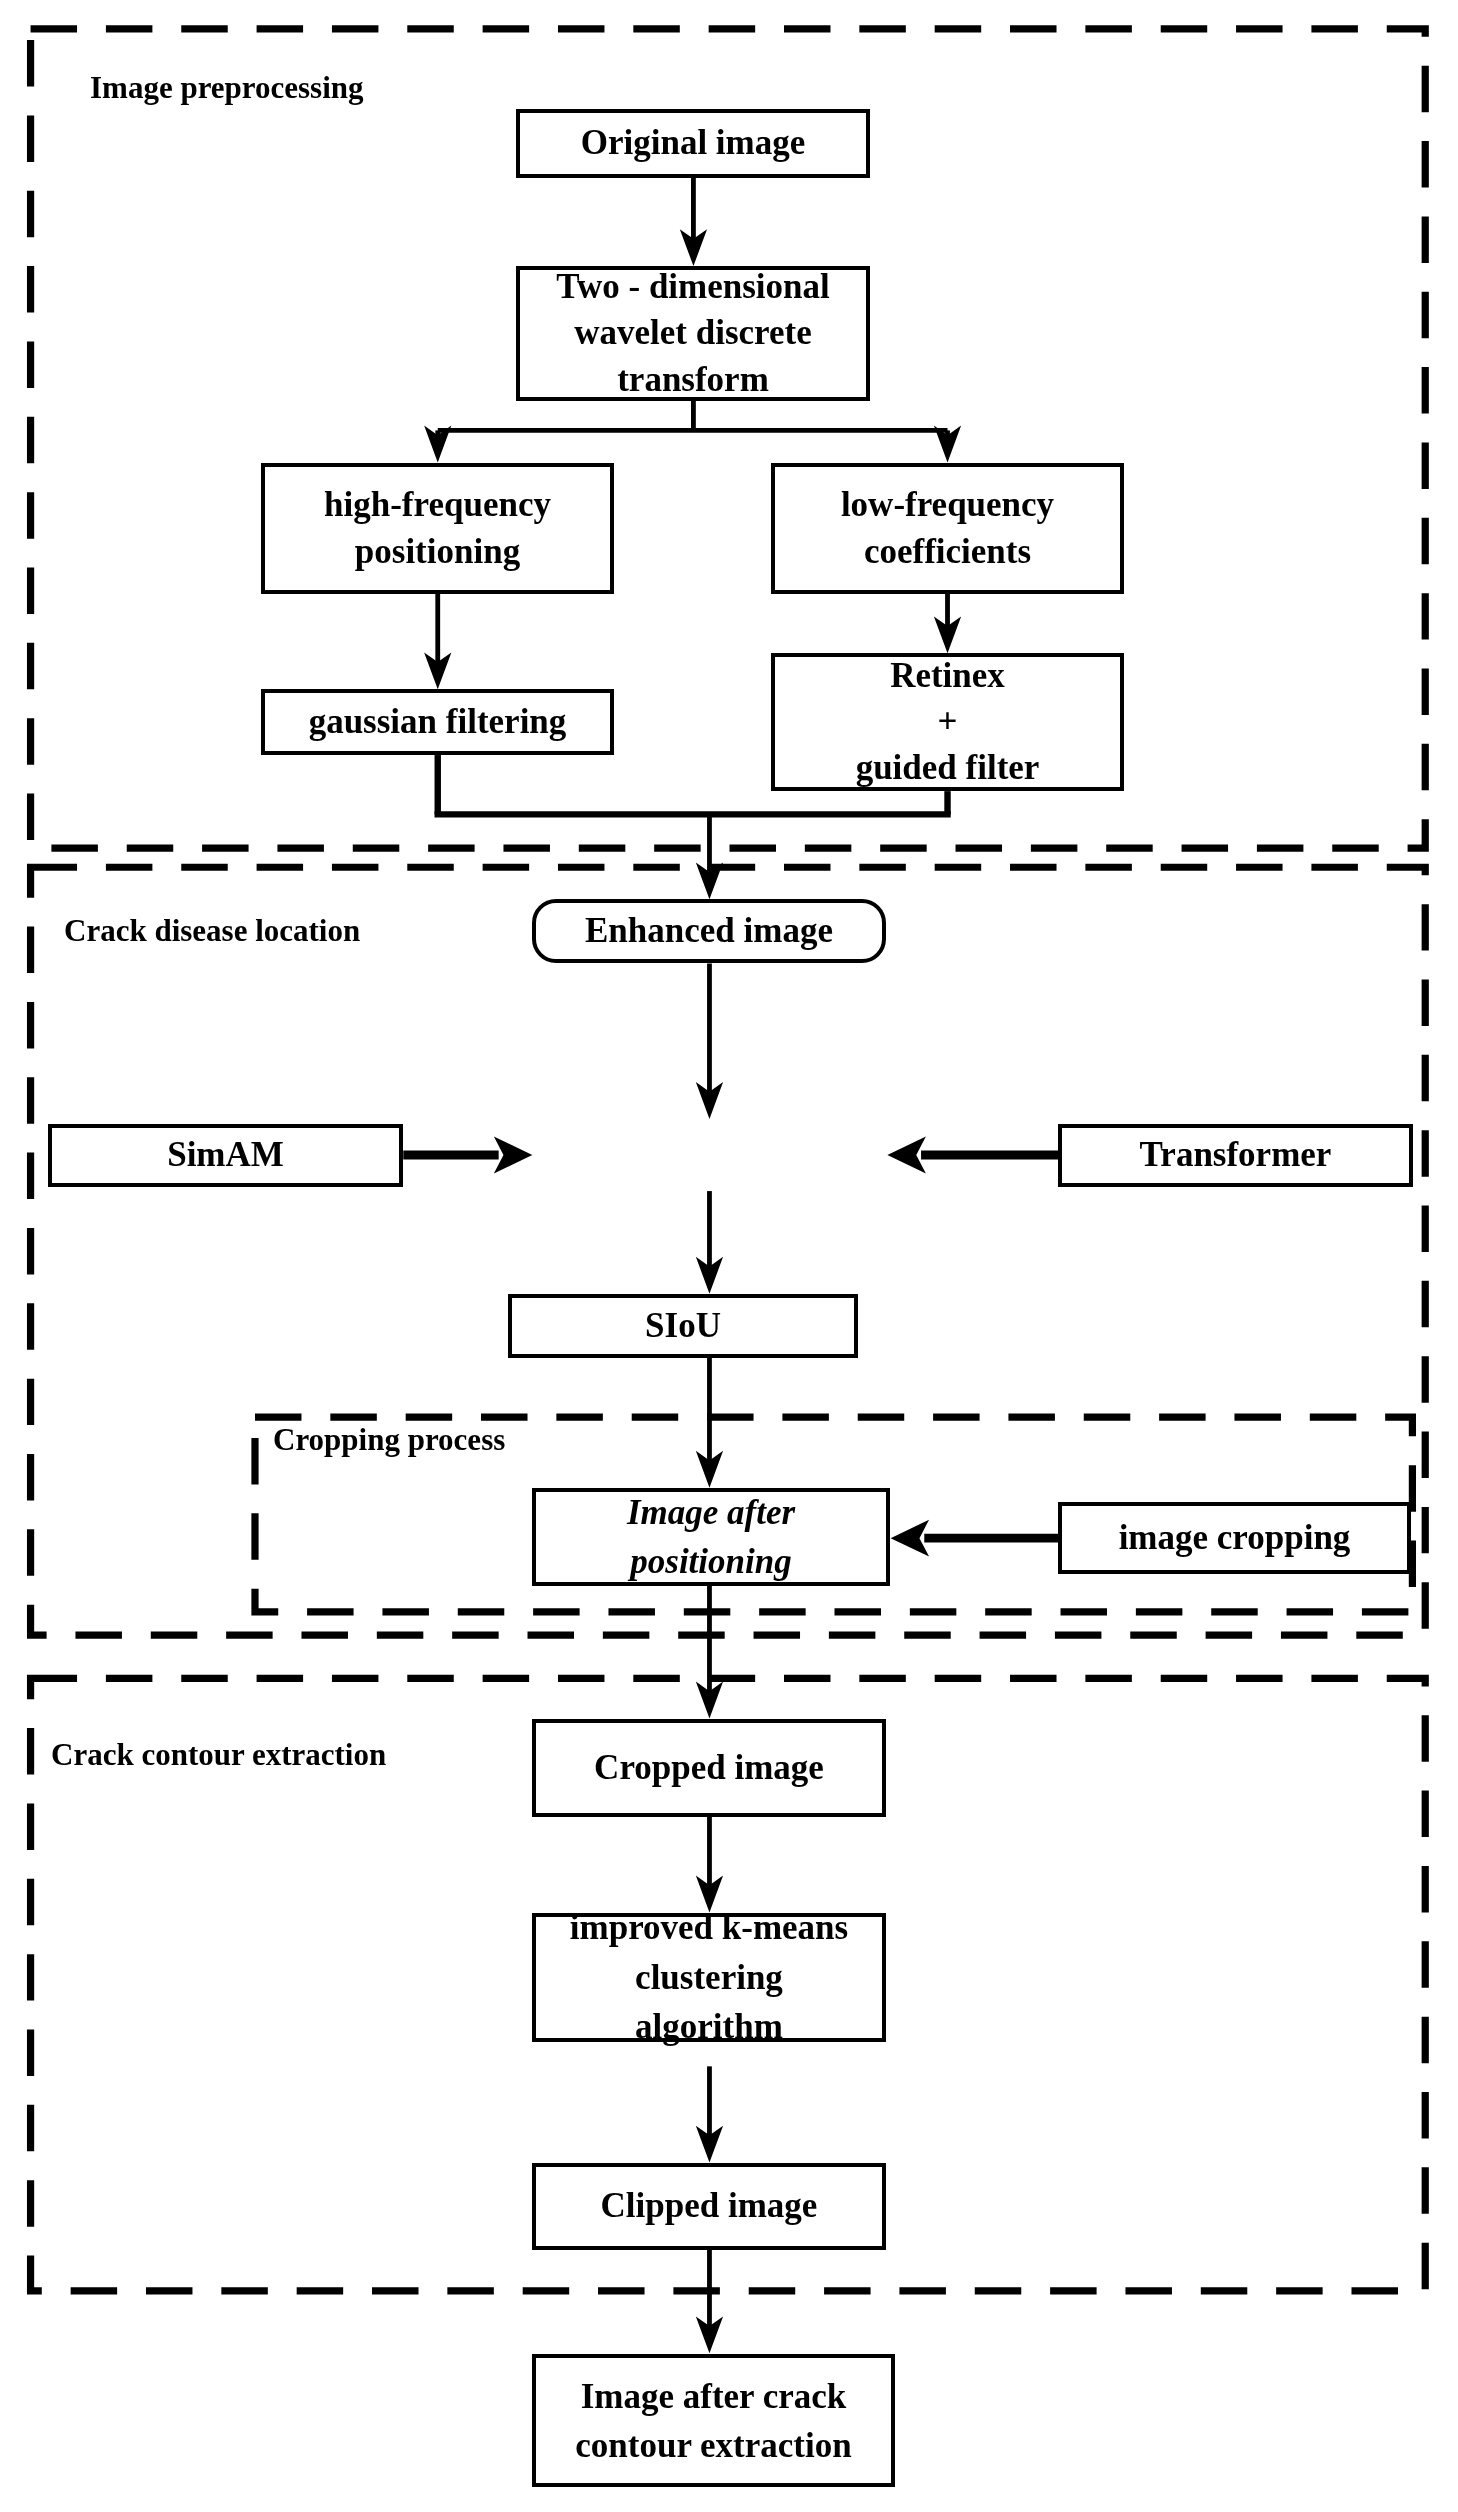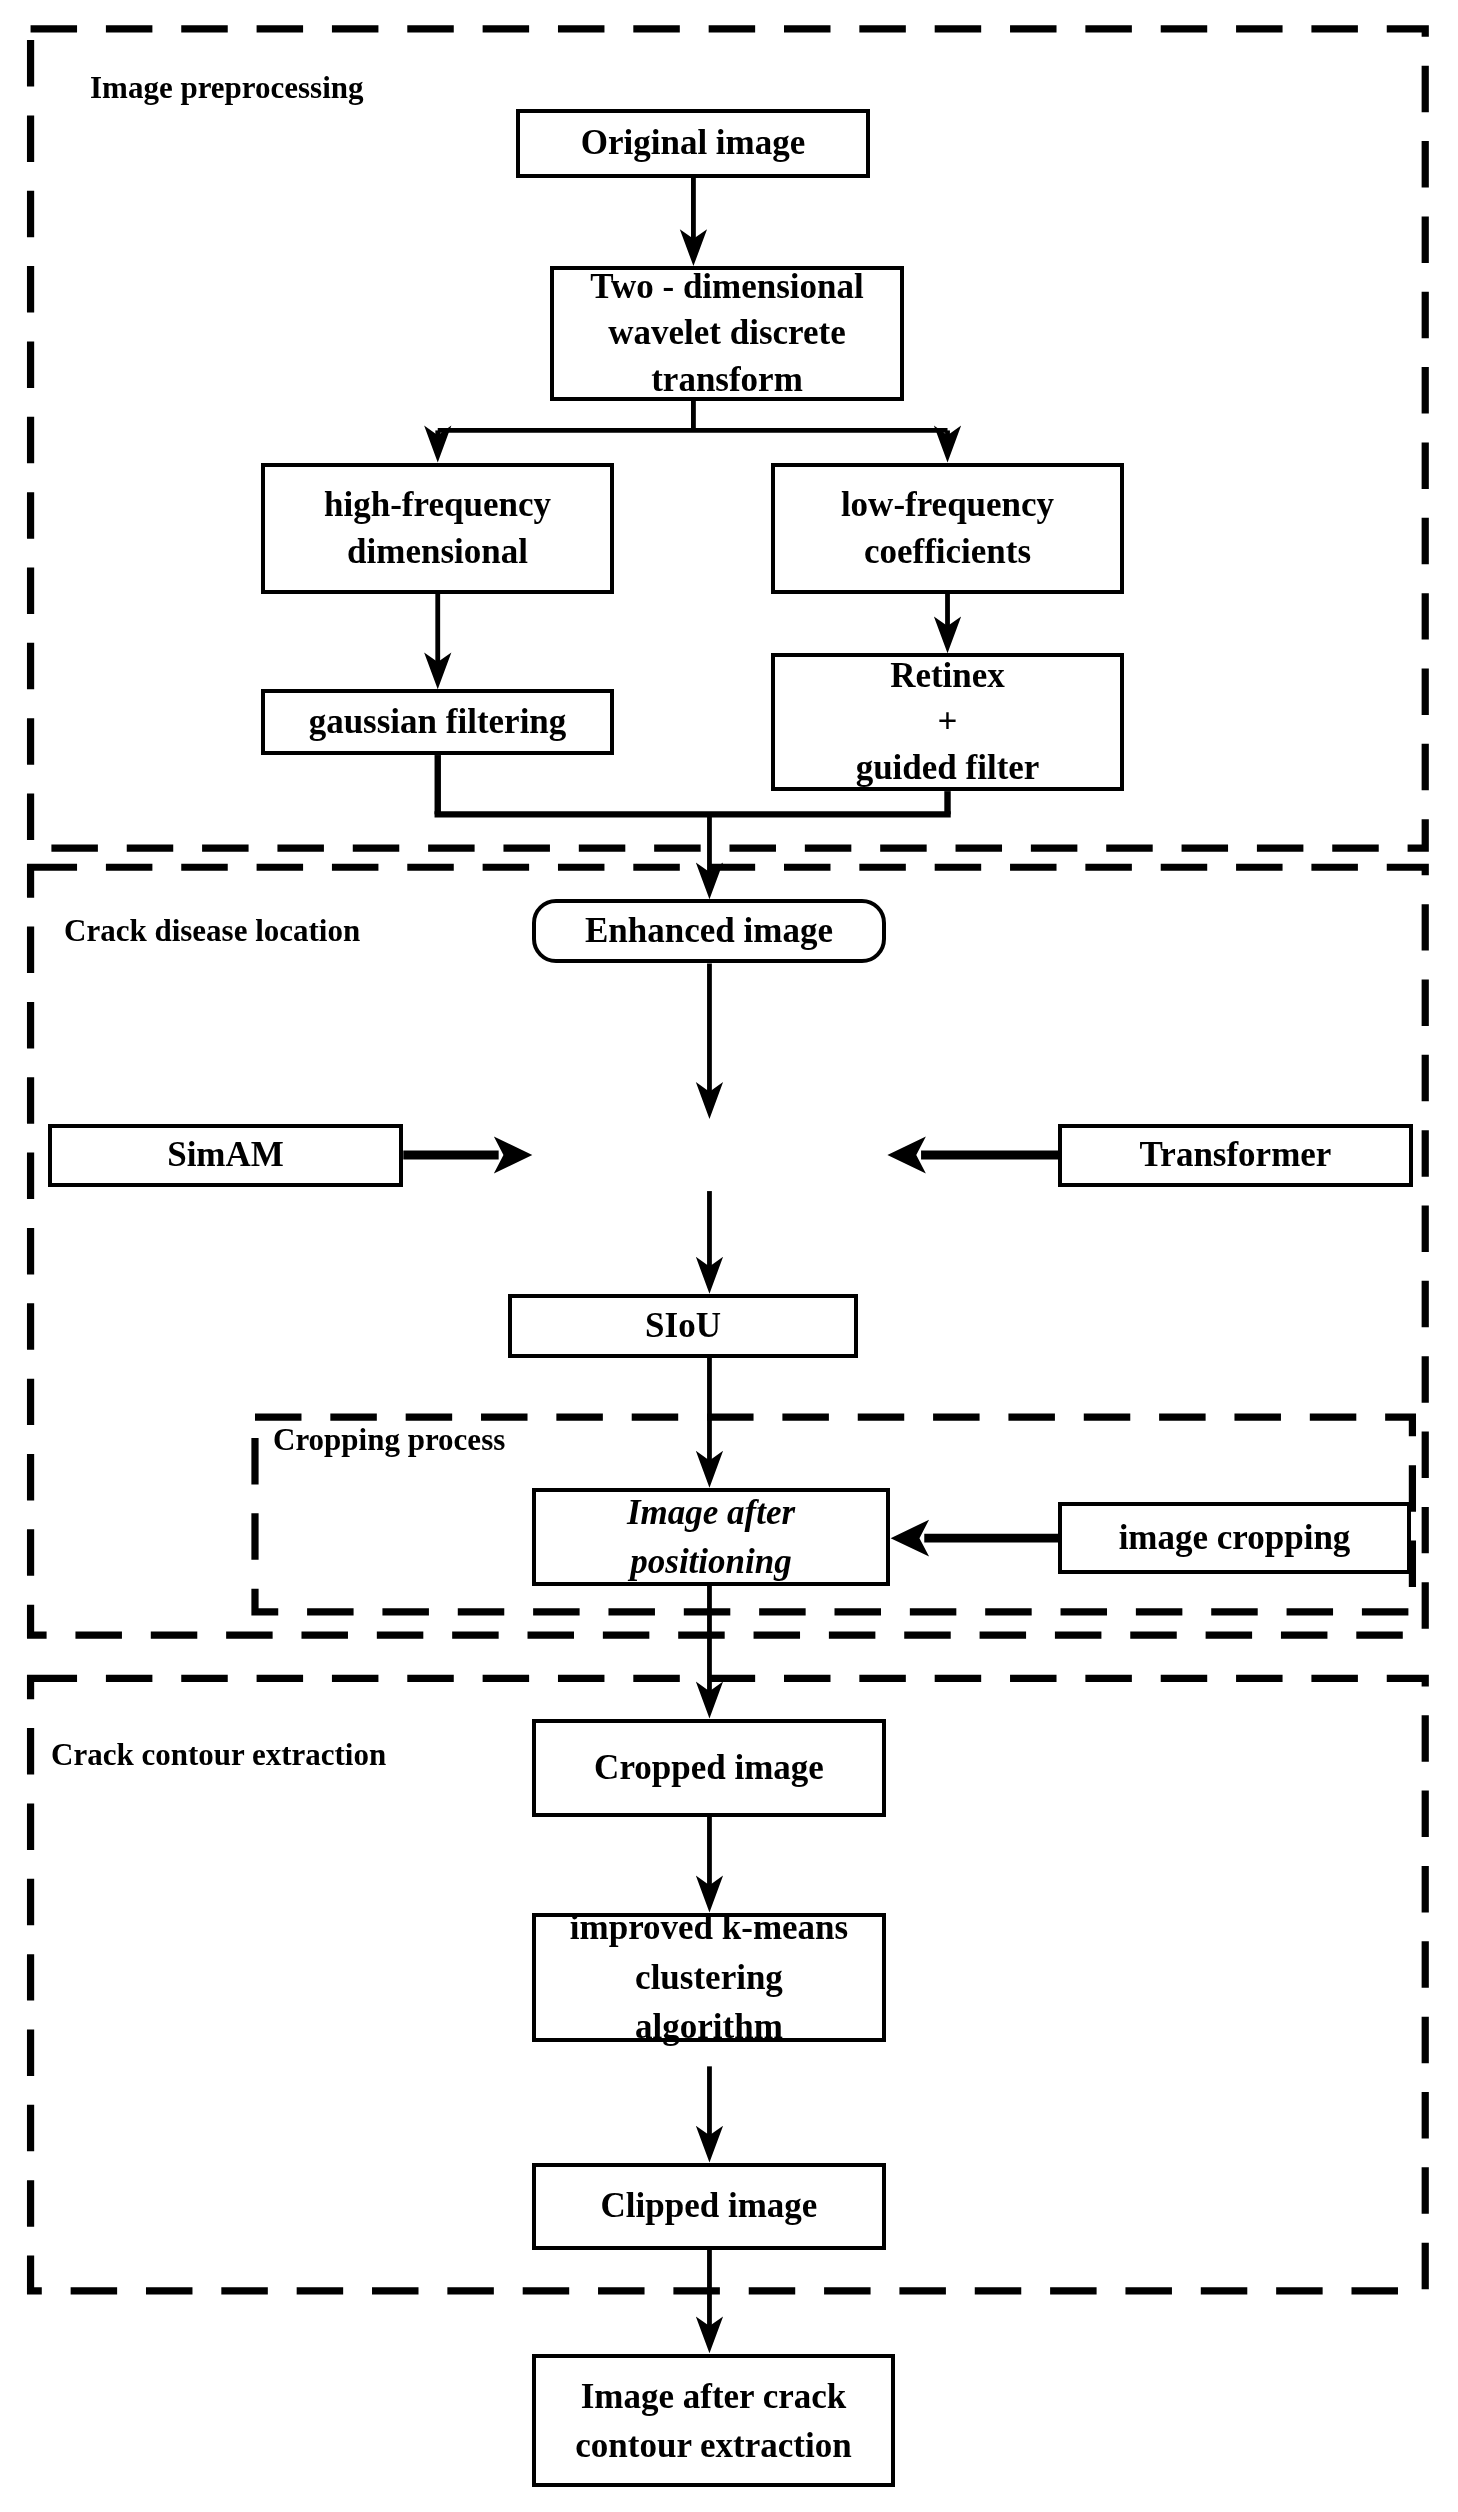--- a/index.html
+++ b/index.html
@@ -134,26 +134,26 @@
     </g>
   </svg>
 
   <div class="section-title" style="left:90px; top:72px;">Image preprocessing</div>
   <div class="section-title" style="left:64px; top:915px;">Crack disease location</div>
   <div class="section-title" style="left:273px; top:1424px;">Cropping process</div>
   <div class="section-title" style="left:51px; top:1739px;">Crack contour extraction</div>
 
   <div class="node" style="left:516px; top:109px; width:354px; height:69px;">Original image</div>
 
-  <div class="node" style="left:516px; top:266px; width:354px; height:135px;margin-left:34px;">Two - dimensional
+  <div class="node" style="left:516px; top:266px; width:354px; height:135px;">Two - dimensional
 wavelet discrete
 transform</div>
 
   <div class="node" style="left:261px; top:463px; width:353px; height:131px;">high-frequency
-dimensional</div>
+positioning</div>
 
   <div class="node" style="left:771px; top:463px; width:353px; height:131px;">low-frequency
 coefficients</div>
 
   <div class="node" style="left:261px; top:689px; width:353px; height:66px;">gaussian filtering</div>
 
   <div class="node" style="left:771px; top:653px; width:353px; height:138px;">Retinex
 +
 guided filter</div>
 

